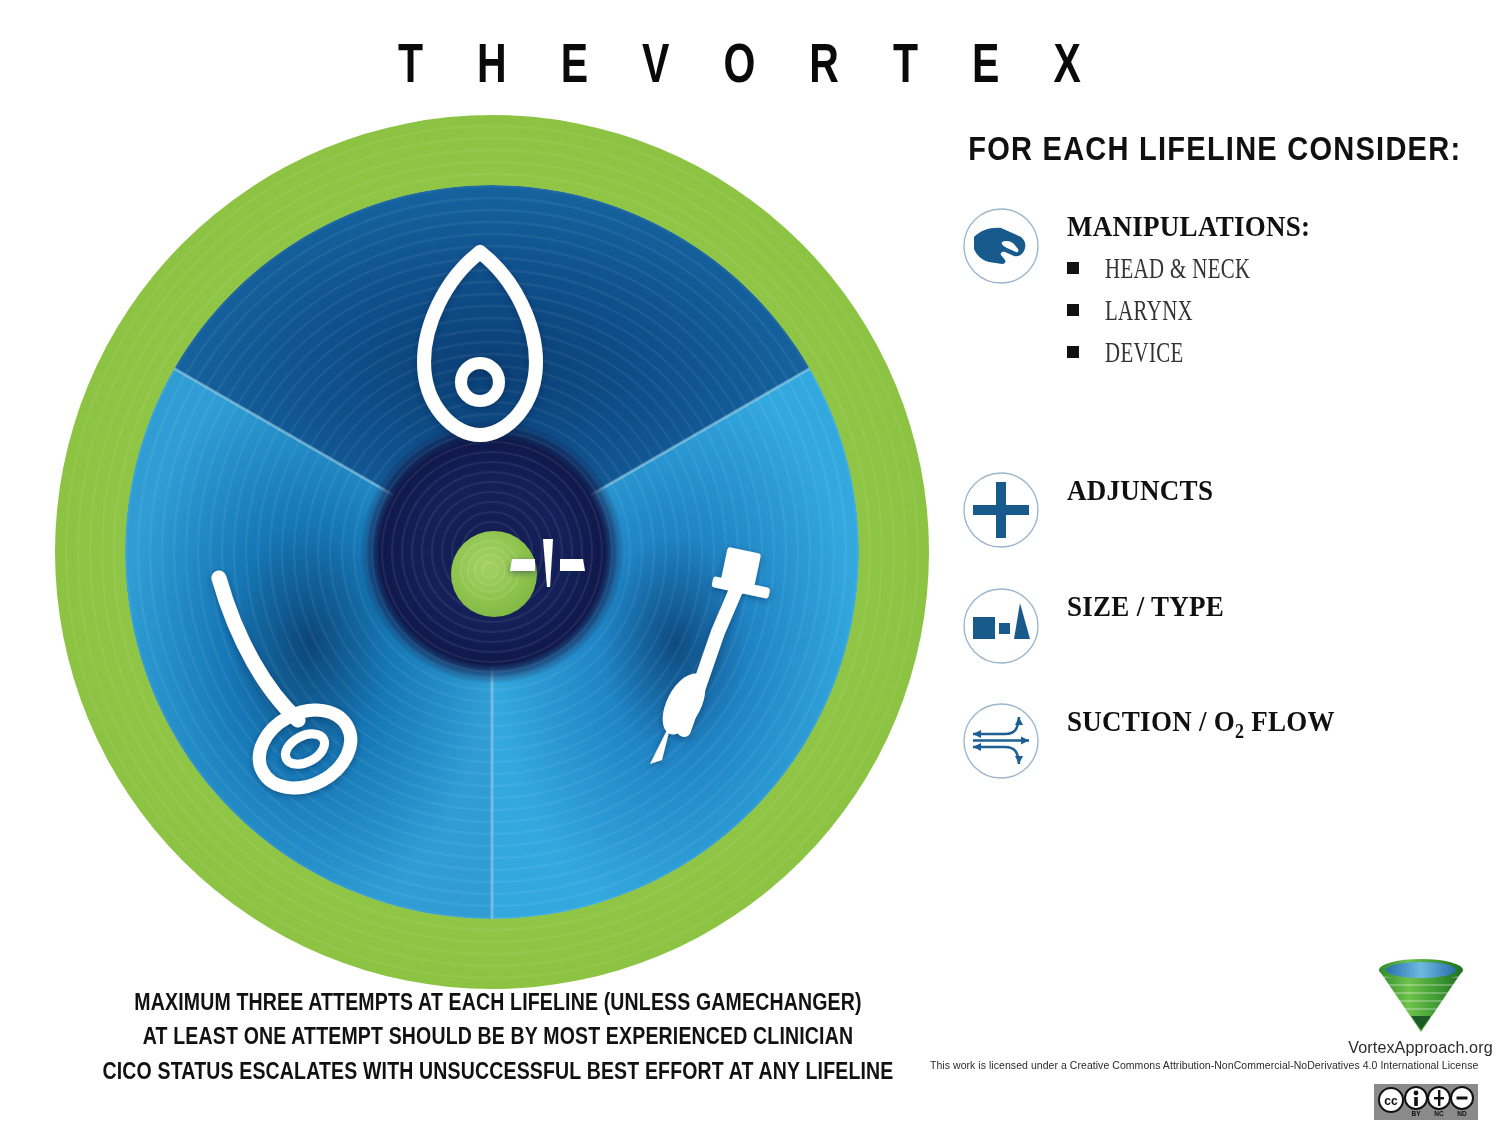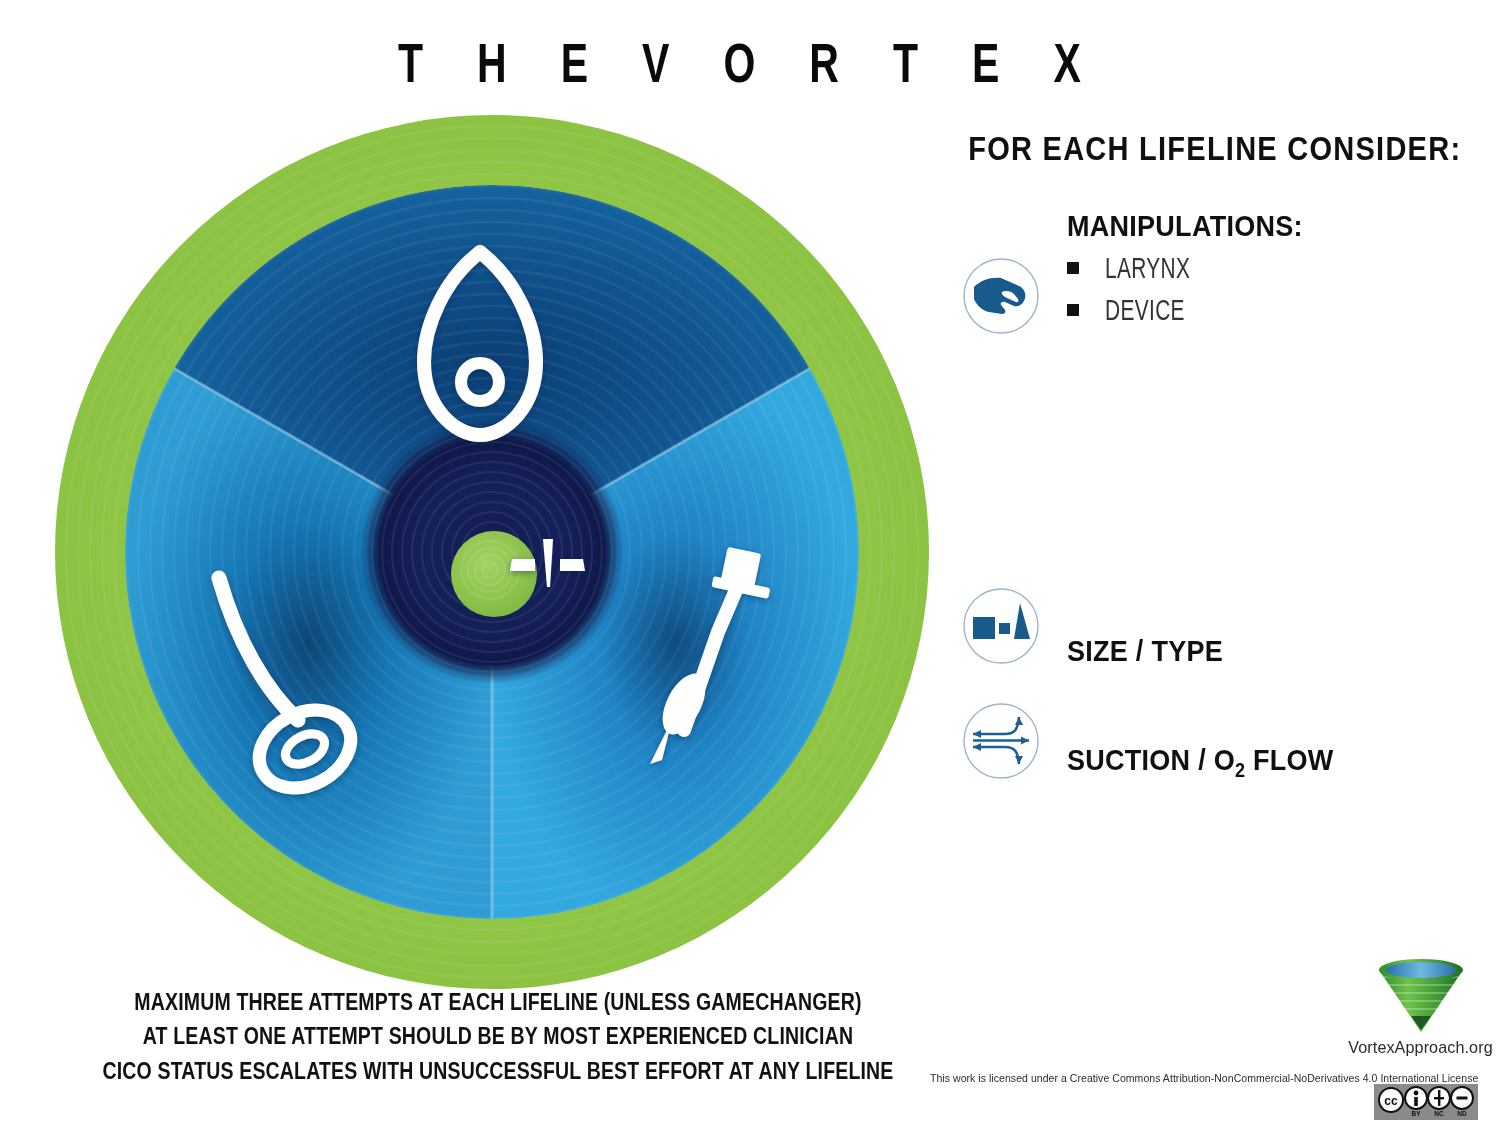--- a/index.html
+++ b/index.html
@@ -49,21 +49,22 @@
     color:#101010;
     transform:scaleX(0.88);
     transform-origin:right top;
     white-space:nowrap;
   }
 
   .consider-row{
     position:absolute;
     left:80px;
     display:flex;
-    align-items:flex-end;
+    align-items:flex-start;
+    font-family:Liberation Serif, serif;
   }
   .icon-circle{
     width:80px; height:80px;
     flex:0 0 80px;
     position:relative;
   }
   .icon-circle svg{ display:block; width:80px; height:80px; }
 
   .row-text{
     margin-left:26px;
@@ -156,21 +157,21 @@
     text-align:center;
   }
   #legal-copy{
     font-size:13px;
     color:#232323;
     white-space:nowrap;
     letter-spacing:0.1px;
   }
   #legal-copy .cmark{ font-size:14px; }
   #legal-license{
-    margin-top:14px;
+    margin-top:1px;
     font-size:10.5px;
     color:#2b2b2b;
     white-space:nowrap;
     letter-spacing:0.05px;
   }
   #cc-badge{
     position:absolute;
     left:1374px; top:1084px;
   }
 </style>
@@ -359,30 +360,46 @@
                  C 22 55, 16 50, 13 43 Z" fill="#185a8c"></path>
         <path d="M41 36 C 45 34, 50 35, 53 38 L 57 43 C 58 45, 57 47, 55 46
                  L 46 42 C 42 40, 40 38, 41 36 Z" fill="#ffffff"></path>
       </svg>
     </div>
     <div class="row-text">
       <div class="row-label">MANIPULATIONS:</div>
       <div class="bullets">
         <div class="bullet-item">
           <span class="bullet-sq"></span>
+          <span class="bullet-label">HEAD &amp; NECK</span>
+        </div>
+        <div class="bullet-item">
+          <span class="bullet-sq"></span>
           <span class="bullet-label">LARYNX</span>
         </div>
         <div class="bullet-item">
           <span class="bullet-sq"></span>
           <span class="bullet-label">DEVICE</span>
         </div>
       </div>
     </div>
   </div>
 
+  <div class="consider-row" id="row-adjuncts">
+    <div class="icon-circle">
+      <svg viewBox="0 0 80 80" xmlns="http://www.w3.org/2000/svg">
+        <circle cx="40" cy="40" r="37" fill="none" stroke="#9eb6cb" stroke-width="1.4"></circle>
+        <rect x="35" y="12" width="10" height="56" fill="#185a8c"></rect>
+        <rect x="12" y="35" width="56" height="10" fill="#185a8c"></rect>
+      </svg>
+    </div>
+    <div class="row-text">
+      <div class="row-label">ADJUNCTS</div>
+    </div>
+  </div>
 
   <div class="consider-row" id="row-sizetype">
     <div class="icon-circle">
       <svg viewBox="0 0 80 80" xmlns="http://www.w3.org/2000/svg">
         <circle cx="40" cy="40" r="37" fill="none" stroke="#9eb6cb" stroke-width="1.4"></circle>
         <rect x="12" y="31" width="22" height="22" fill="#185a8c"></rect>
         <rect x="38" y="37" width="11" height="11" fill="#185a8c"></rect>
         <path d="M59 17 L69 53 L53 53 Z" fill="#185a8c"></path>
       </svg>
     </div>

